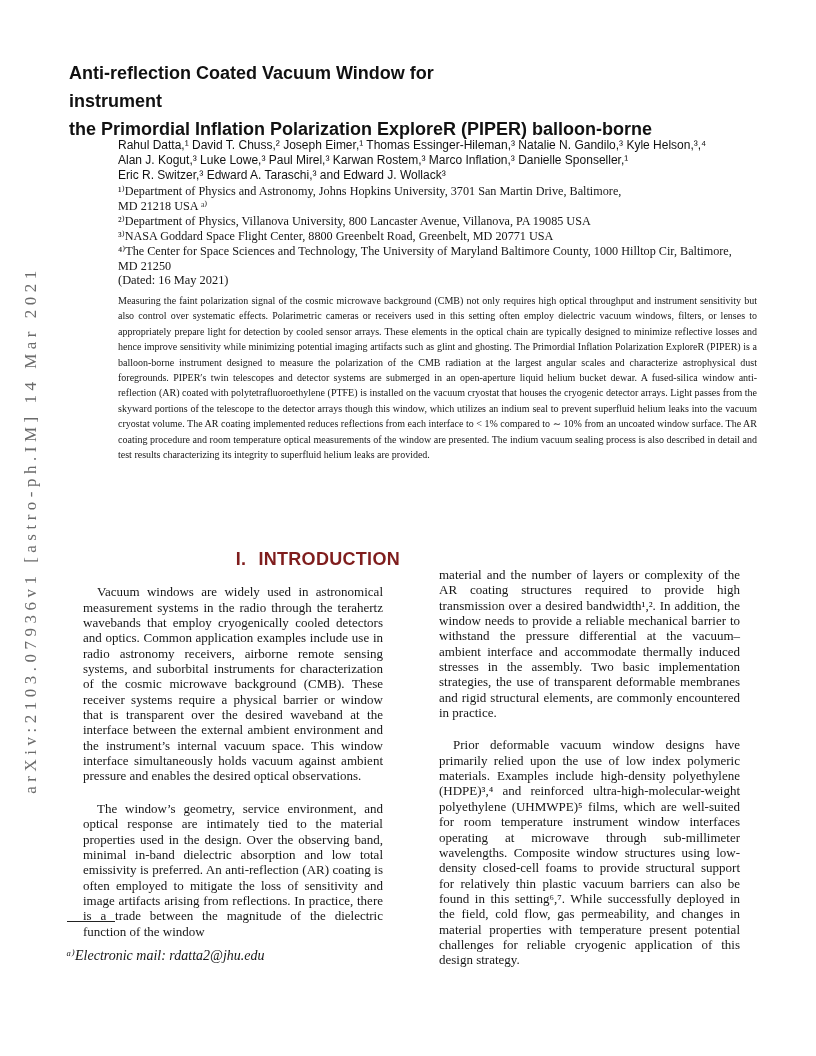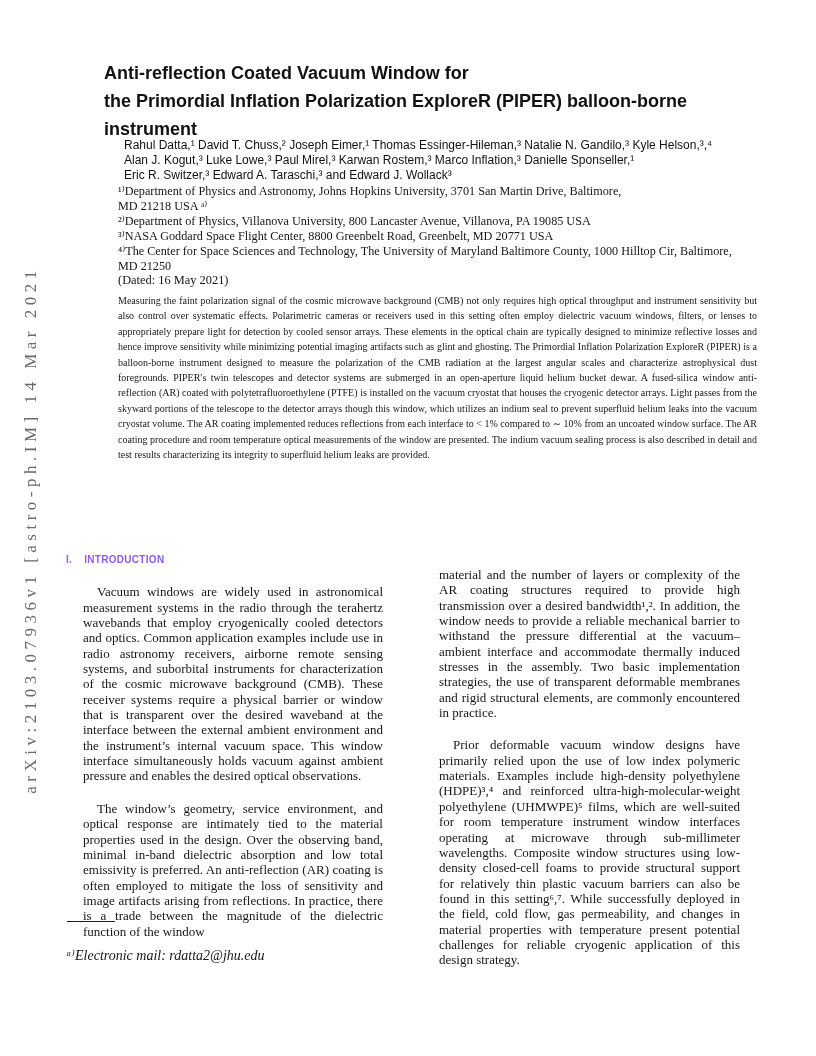--- a/index.html
+++ b/index.html
@@ -26,32 +26,30 @@
   .title {
     position: absolute;
     left: 69px;
     top: 59px;
     width: 690px;
     font-family: "Liberation Sans", "DejaVu Sans", sans-serif;
     font-weight: bold;
     font-size: 18px;
     line-height: 28px;
     color: #111111;
-    margin-left: 35px;
   }
   .authors {
     position: absolute;
     left: 118px;
     top: 138px;
     width: 640px;
     font-family: "Liberation Sans", "DejaVu Sans", sans-serif;
     font-size: 12px;
     line-height: 15.2px;
     color: #111111;
-    margin-left: 6px;
   }
   .affiliations {
     position: absolute;
     left: 118px;
     top: 184px;
     width: 645px;
     font-size: 12.2px;
     line-height: 14.9px;
   }
   .dated {
@@ -71,23 +69,24 @@
   }
   .col { position: absolute; font-size: 13px; line-height: 15.35px; }
   .col p { margin: 17px; text-align: justify; }
   .col p.indent { text-indent: 14px; }
   .col-left  { left: 66px;  top: 552px; width: 334px; }
   .col-right { left: 422px; top: 550px; width: 335px; }
   .section-heading {
     margin: 0 0 16px 0;
     font-family: "Liberation Sans", "DejaVu Sans", sans-serif;
     font-weight: bold;
-    font-size: 10px;
+    font-size: 18px;
     letter-spacing: 0.3px;
-    color: #8b5cf6;
+    color: #7f1d1d;
+    text-align: right;
   }
   .section-heading .sec-num { margin-right: 12px; }
   .footnote-rule {
     position: absolute;
     left: 67px;
     top: 921px;
     width: 48px;
     height: 1px;
     background: #222222;
   }
@@ -102,22 +101,22 @@
 </style>
 </head>
 <body>
 
 <div class="page">
 
   <div class="arxiv-banner">arXiv:2103.07936v1 [astro-ph.IM] 14 Mar 2021</div>
 
   <div class="title">
     <div>Anti-reflection Coated Vacuum Window for</div>
+    <div>instrument</div>
     <div>the Primordial Inflation Polarization ExploreR (PIPER) balloon-borne</div>
-    <div>instrument</div>
   </div>
 
   <div class="authors">
     <div>Rahul Datta,¹ David T. Chuss,² Joseph Eimer,¹ Thomas Essinger-Hileman,³ Natalie N. Gandilo,³ Kyle Helson,³,⁴</div>
     <div>Alan J. Kogut,³ Luke Lowe,³ Paul Mirel,³ Karwan Rostem,³ Marco Inflation,³ Danielle Sponseller,¹</div>
     <div>Eric R. Switzer,³ Edward A. Taraschi,³ and Edward J. Wollack³</div>
   </div>
 
   <div class="affiliations">
     <div>¹⁾Department of Physics and Astronomy, Johns Hopkins University, 3701 San Martin Drive, Baltimore,</div>

